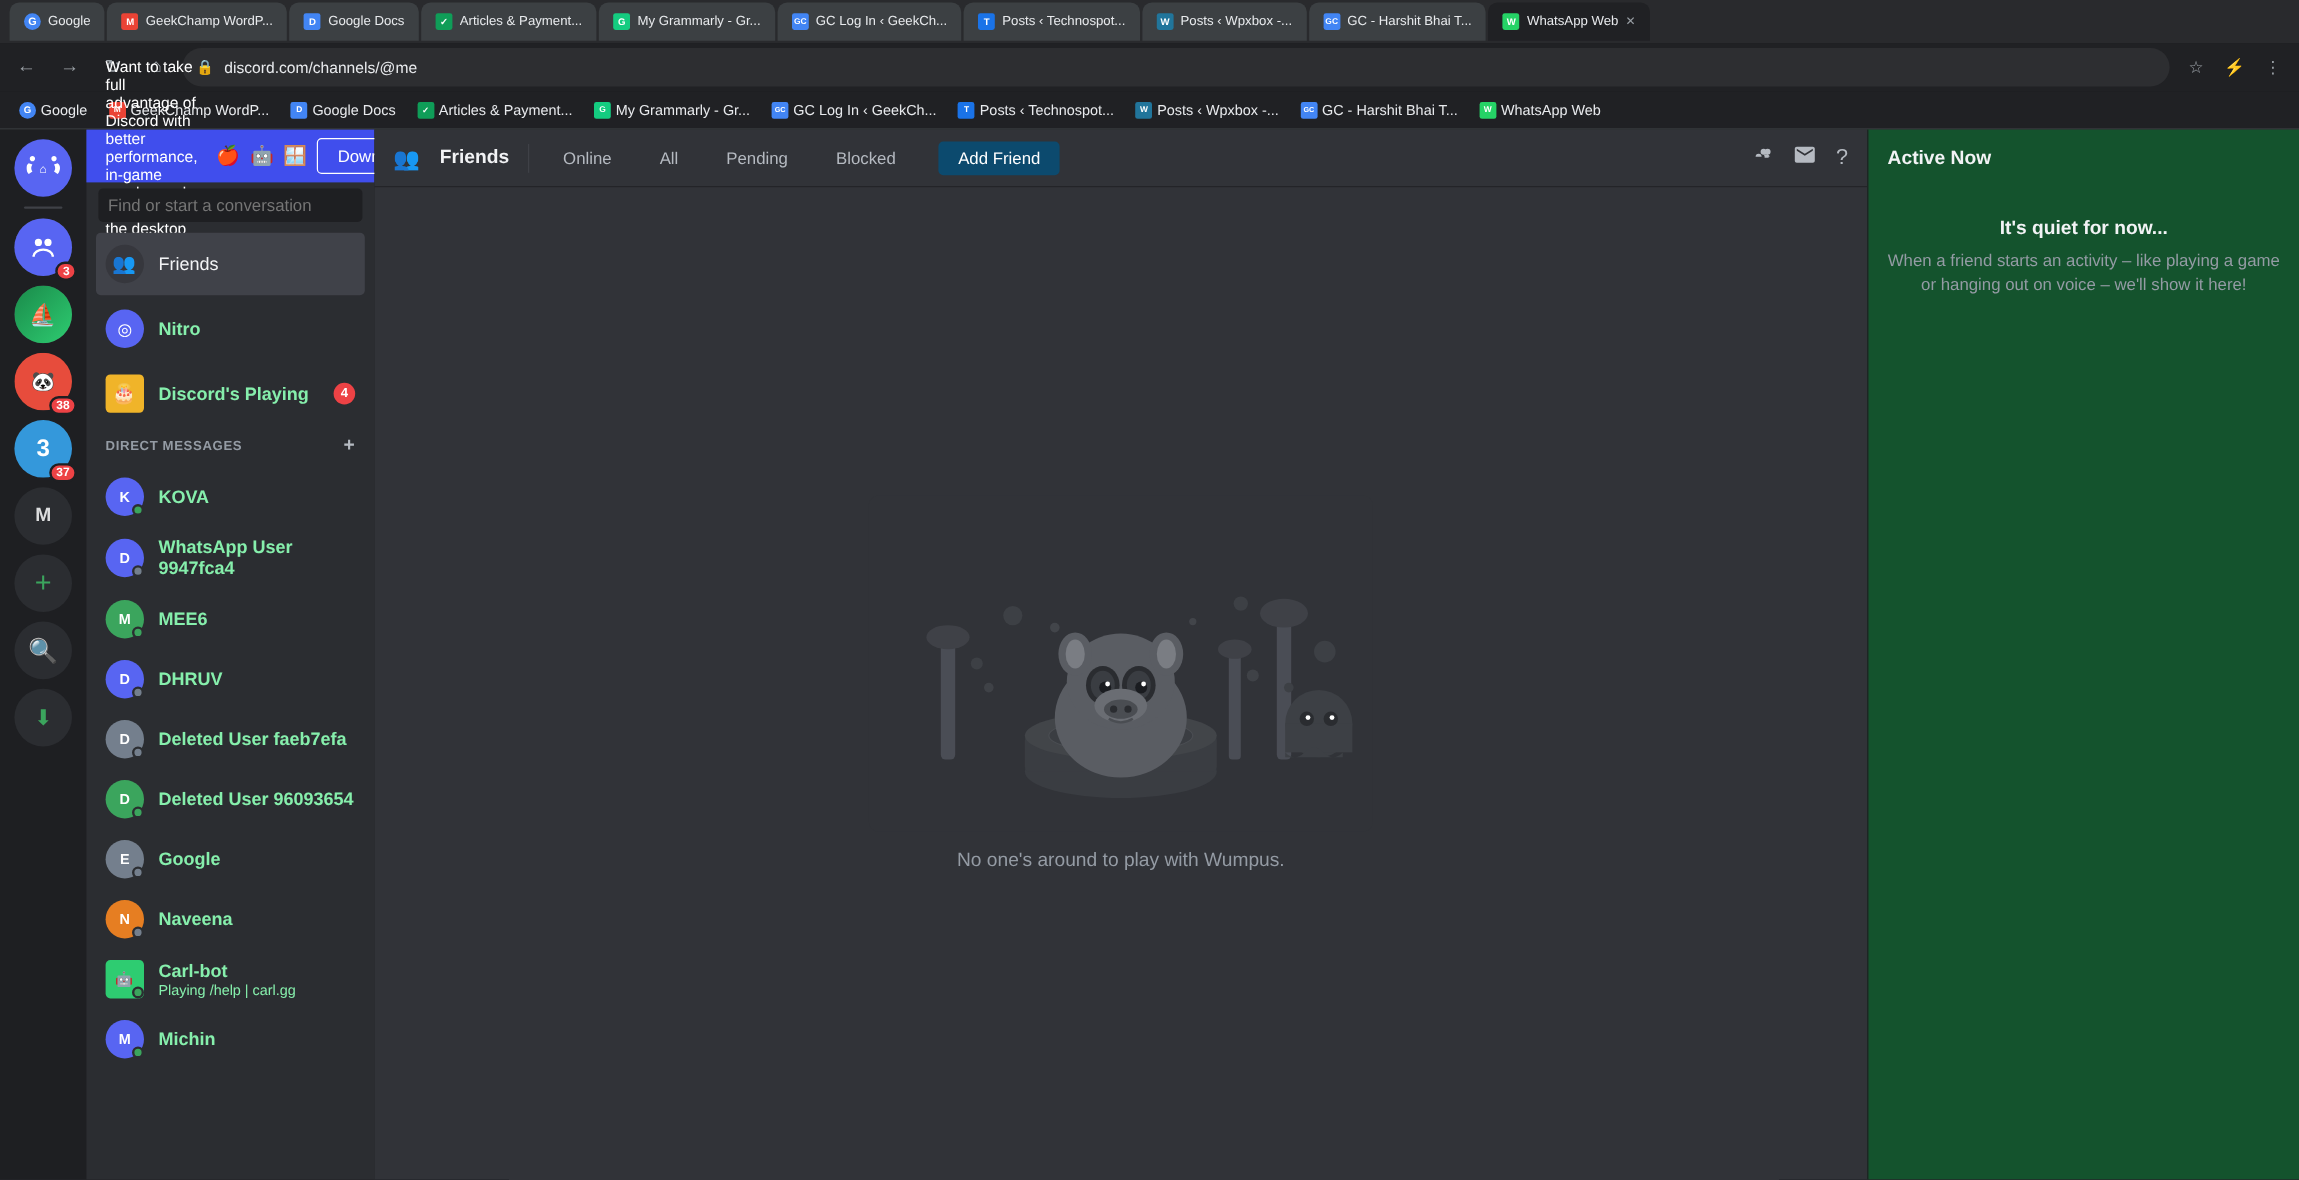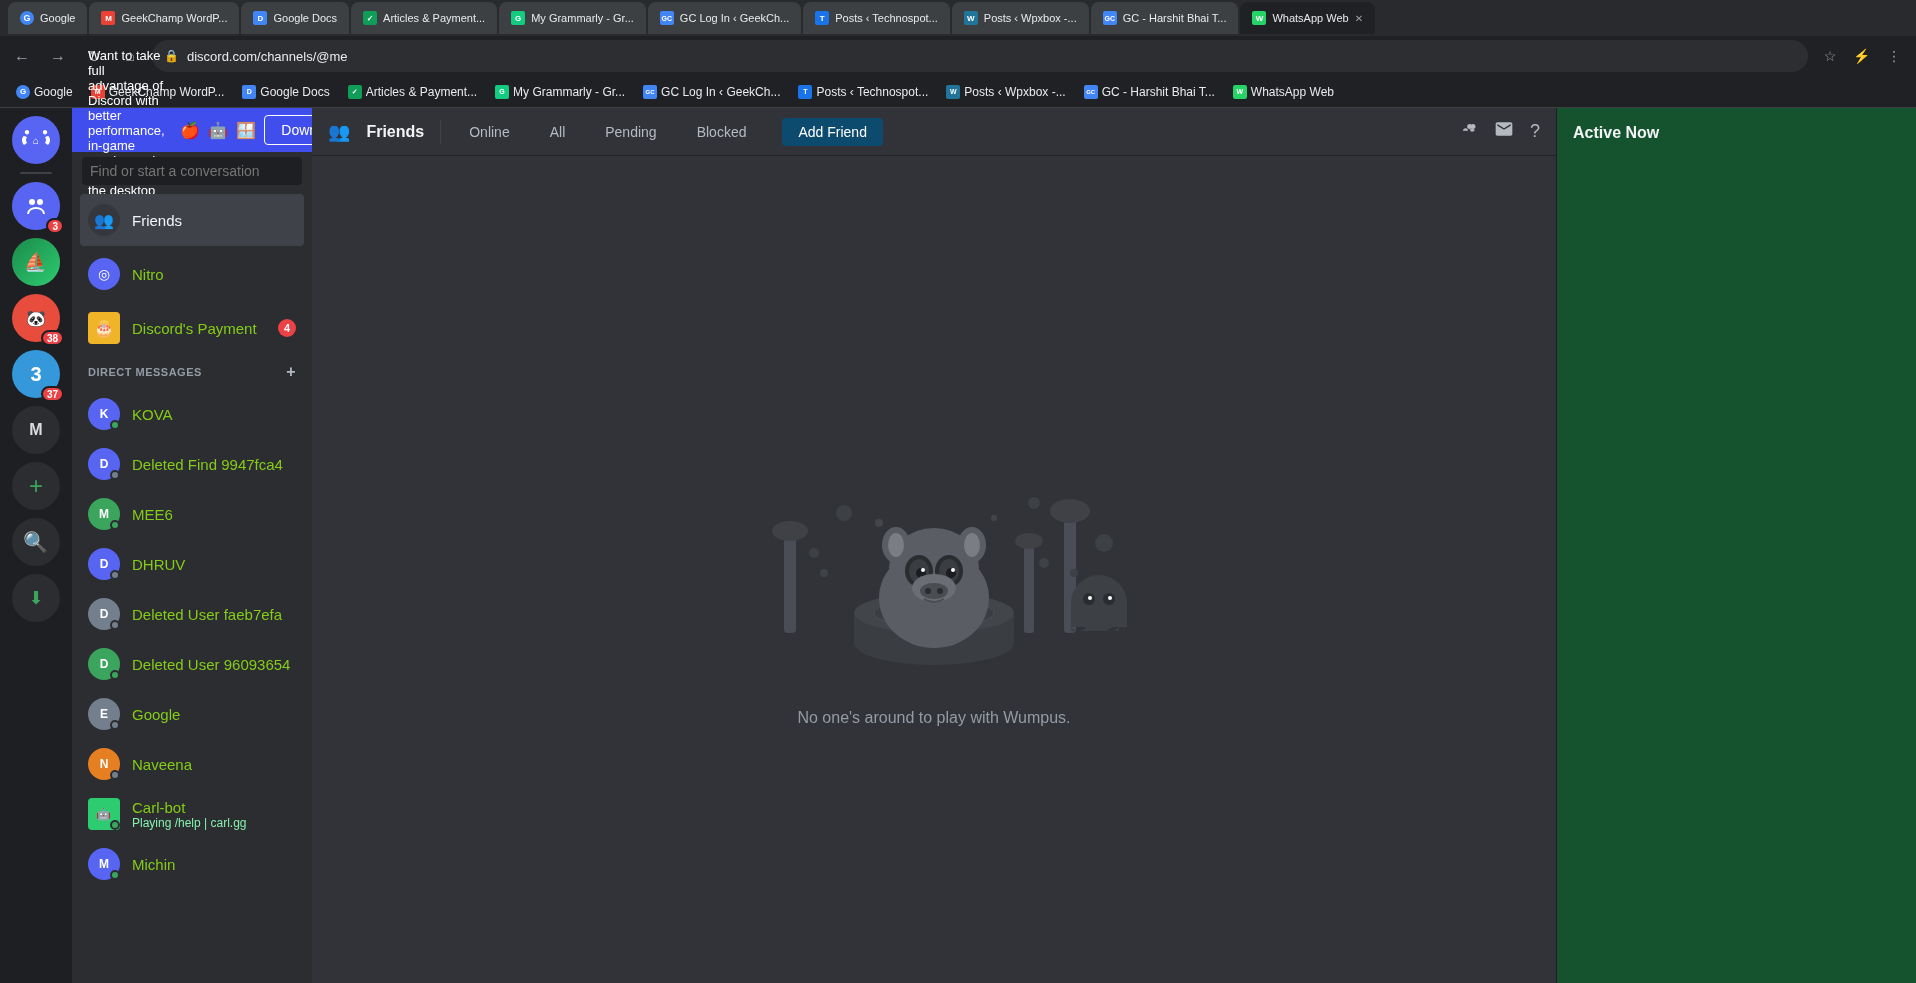--- a/index.html
+++ b/index.html
@@ -44,21 +44,21 @@
     .server-letter { width: 48px; height: 48px; border-radius: 50%; background: #2b2d31; color: #dcddde; display: flex; align-items: center; justify-content: center; cursor: pointer; font-size: 16px; font-weight: bold; }
 
     
     .dm-list { width: 240px; background: #2b2d31; display: flex; flex-direction: column; flex-shrink: 0; }
     .dm-search { padding: 5px 10px 8px; }
     .dm-search-input { width: 100%; background: #1e1f22; border: none; border-radius: 4px; padding: 6px 8px; color: #dcddde; font-size: 14px; outline: none; }
     .dm-section { padding: 8px 8px 4px; }
     .dm-section-label { font-size: 11px; font-weight: 700; color: #949ba4; text-transform: uppercase; letter-spacing: 0.5px; padding: 0 8px; margin-bottom: 4px; display: flex; align-items: center; justify-content: space-between; }
     .dm-item { display: flex; align-items: center; gap: 12px; padding: 8px 8px; border-radius: 4px; cursor: pointer; margin: 1px 8px; }
     .dm-avatar-img { width: 32px; height: 32px; border-radius: 50%; background: #5865f2; display: flex; align-items: center; justify-content: center; font-size: 12px; font-weight: bold; color: white; flex-shrink: 0; }
-    .dm-name { font-size: 15px; color: #84cc16; }
+    .dm-name { font-size: 15px; color: #86efac; font-weight: bold; }
     .dm-sub { font-size: 12px; color: #86efac; }
     .friends-item { display: flex; align-items: center; gap: 12px; padding: 10px 8px; border-radius: 4px; cursor: pointer; margin: 1px 8px; }
     .friends-item.active { background: #404249; }
     .friends-icon { width: 32px; height: 32px; border-radius: 50%; background: #36373d; display: flex; align-items: center; justify-content: center; font-size: 16px; flex-shrink: 0; }
     .friends-name { font-size: 15px; color: #f2f3f5; font-weight: 500; }
     .nitro-icon { width: 32px; height: 32px; border-radius: 50%; background: #2b2d31; display: flex; align-items: center; justify-content: center; font-size: 16px; flex-shrink: 0; }
 
     
     .main-content { flex: 1; display: flex; flex-direction: column; background: #313338; }
     .friends-header { display: flex; align-items: center; gap: 16px; padding: 0 16px; height: 48px; border-bottom: 1px solid #232428; flex-shrink: 0; }
@@ -274,21 +274,21 @@
       <div class="nitro-icon" style="background:#5865f2;border-radius:50%;">
         <span style="color:white;font-size:14px;">◎</span>
       </div>
       <span class="dm-name">Nitro</span>
     </div>
 
     <div class="friends-item" style="position:relative;">
       <div class="nitro-icon" style="background:#f0b429;border-radius:4px;">
         <span style="color:white;font-size:16px;">🎂</span>
       </div>
-      <span class="dm-name">Discord's Payment</span>
+      <span class="dm-name">Discord's Playing</span>
       <div style="background:#ed4245;color:white;font-size:11px;min-width:18px;height:18px;border-radius:9px;display:flex;align-items:center;justify-content:center;margin-left:auto;padding:0 4px;font-weight:bold;">4</div>
     </div>
 
     <div class="dm-section">
       <div class="dm-section-label">
         <span>DIRECT MESSAGES</span>
         <span style="cursor:pointer;font-size:16px;color:#b5bac1;">+</span>
       </div>
     </div>
 
@@ -296,21 +296,21 @@
       <div class="dm-avatar-img" style="background:#5865f2;position:relative;">K
         <div class="status-dot"></div>
       </div>
       <span class="dm-name">KOVA</span>
     </div>
 
     <div class="dm-item">
       <div class="dm-avatar-img" style="background:#5865f2;position:relative;">D
         <div class="status-dot status-dot-offline"></div>
       </div>
-      <span class="dm-name">Deleted Find 9947fca4</span>
+      <span class="dm-name">WhatsApp User 9947fca4</span>
     </div>
 
     <div class="dm-item">
       <div class="dm-avatar-img" style="background:#3ba55d;position:relative;">M
         <div class="status-dot"></div>
       </div>
       <span class="dm-name">MEE6</span>
     </div>
 
     <div class="dm-item">
@@ -468,15 +468,19 @@
           <circle cx="320" cy="150" r="5" fill="#4a4d52" opacity="0.6"></circle>
           <circle cx="100" cy="160" r="4" fill="#4a4d52" opacity="0.6"></circle>
         </svg>
         <p class="wumpus-text">No one's around to play with Wumpus.</p>
       </div>
     </div>
   </div>
 
   <div class="active-now">
     <h3 class="active-now-title">Active Now</h3>
+    <div class="active-quiet">
+      <p class="active-quiet-title">It's quiet for now...</p>
+      <p class="active-quiet-text">When a friend starts an activity – like playing a game or hanging out on voice – we'll show it here!</p>
+    </div>
   </div>
 
 </div>
 
 </body></html>

